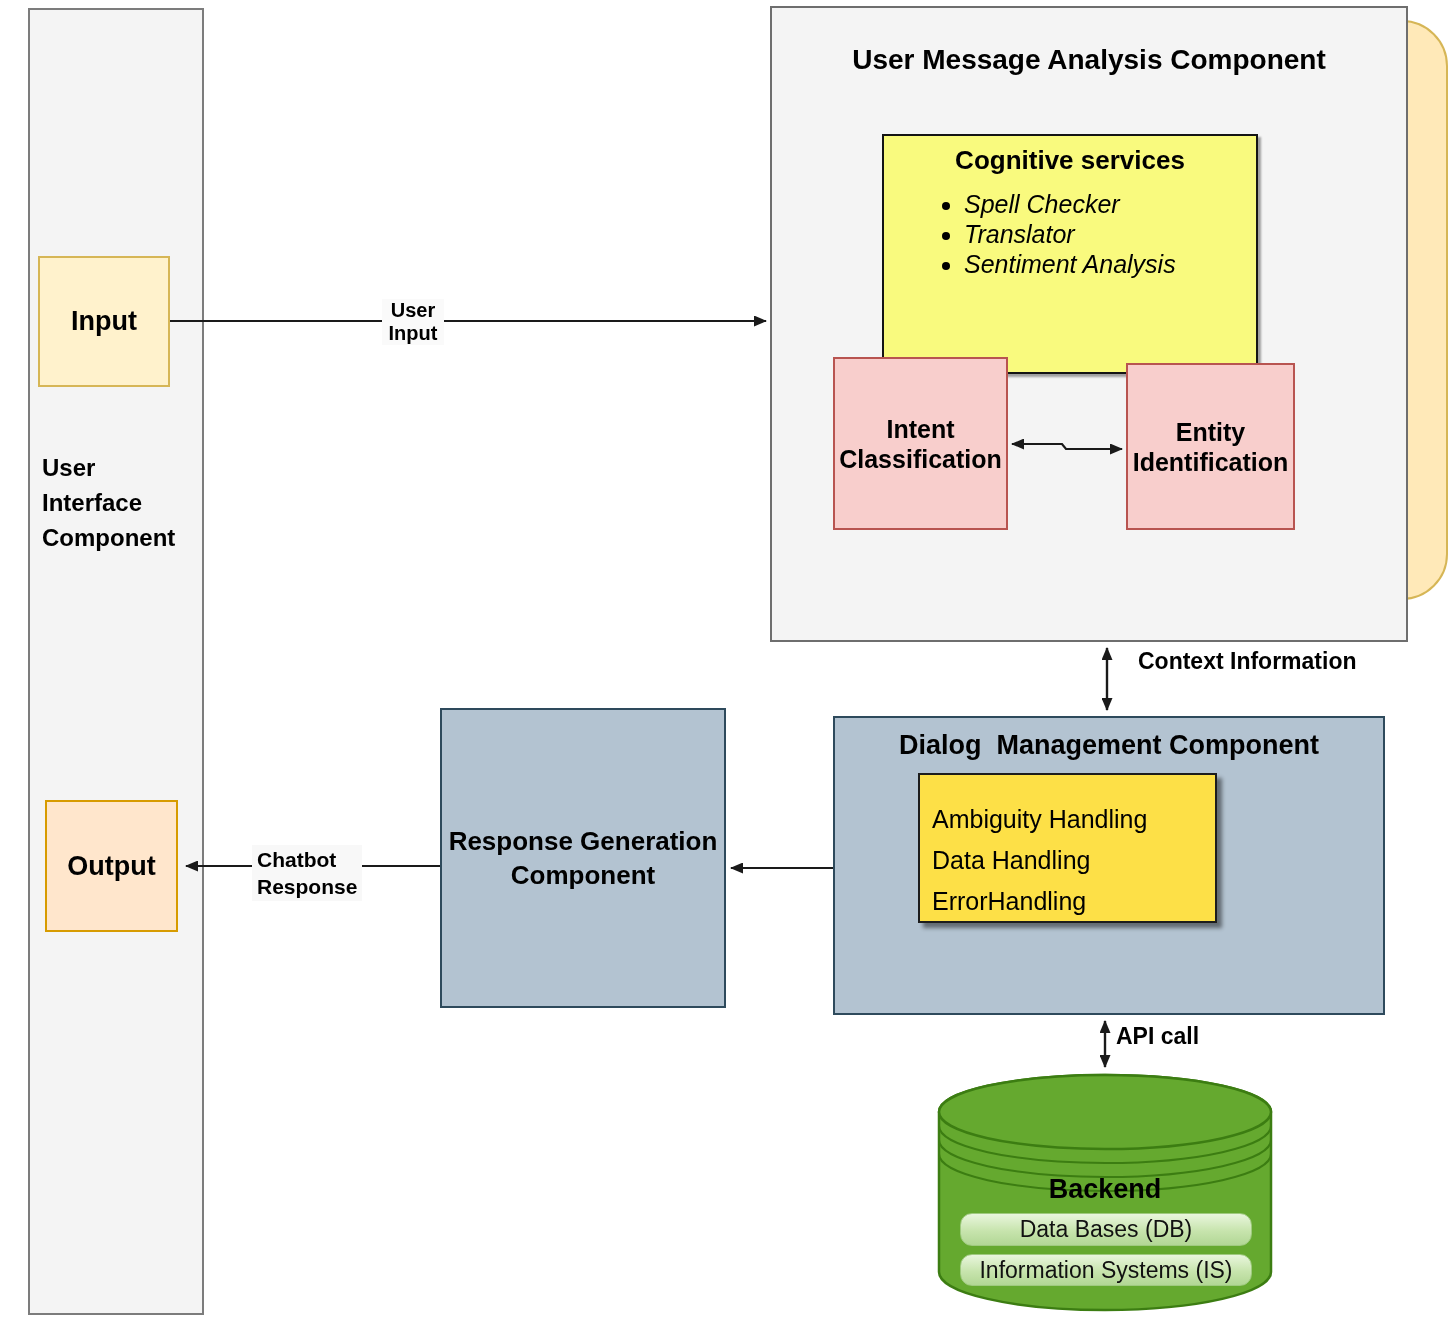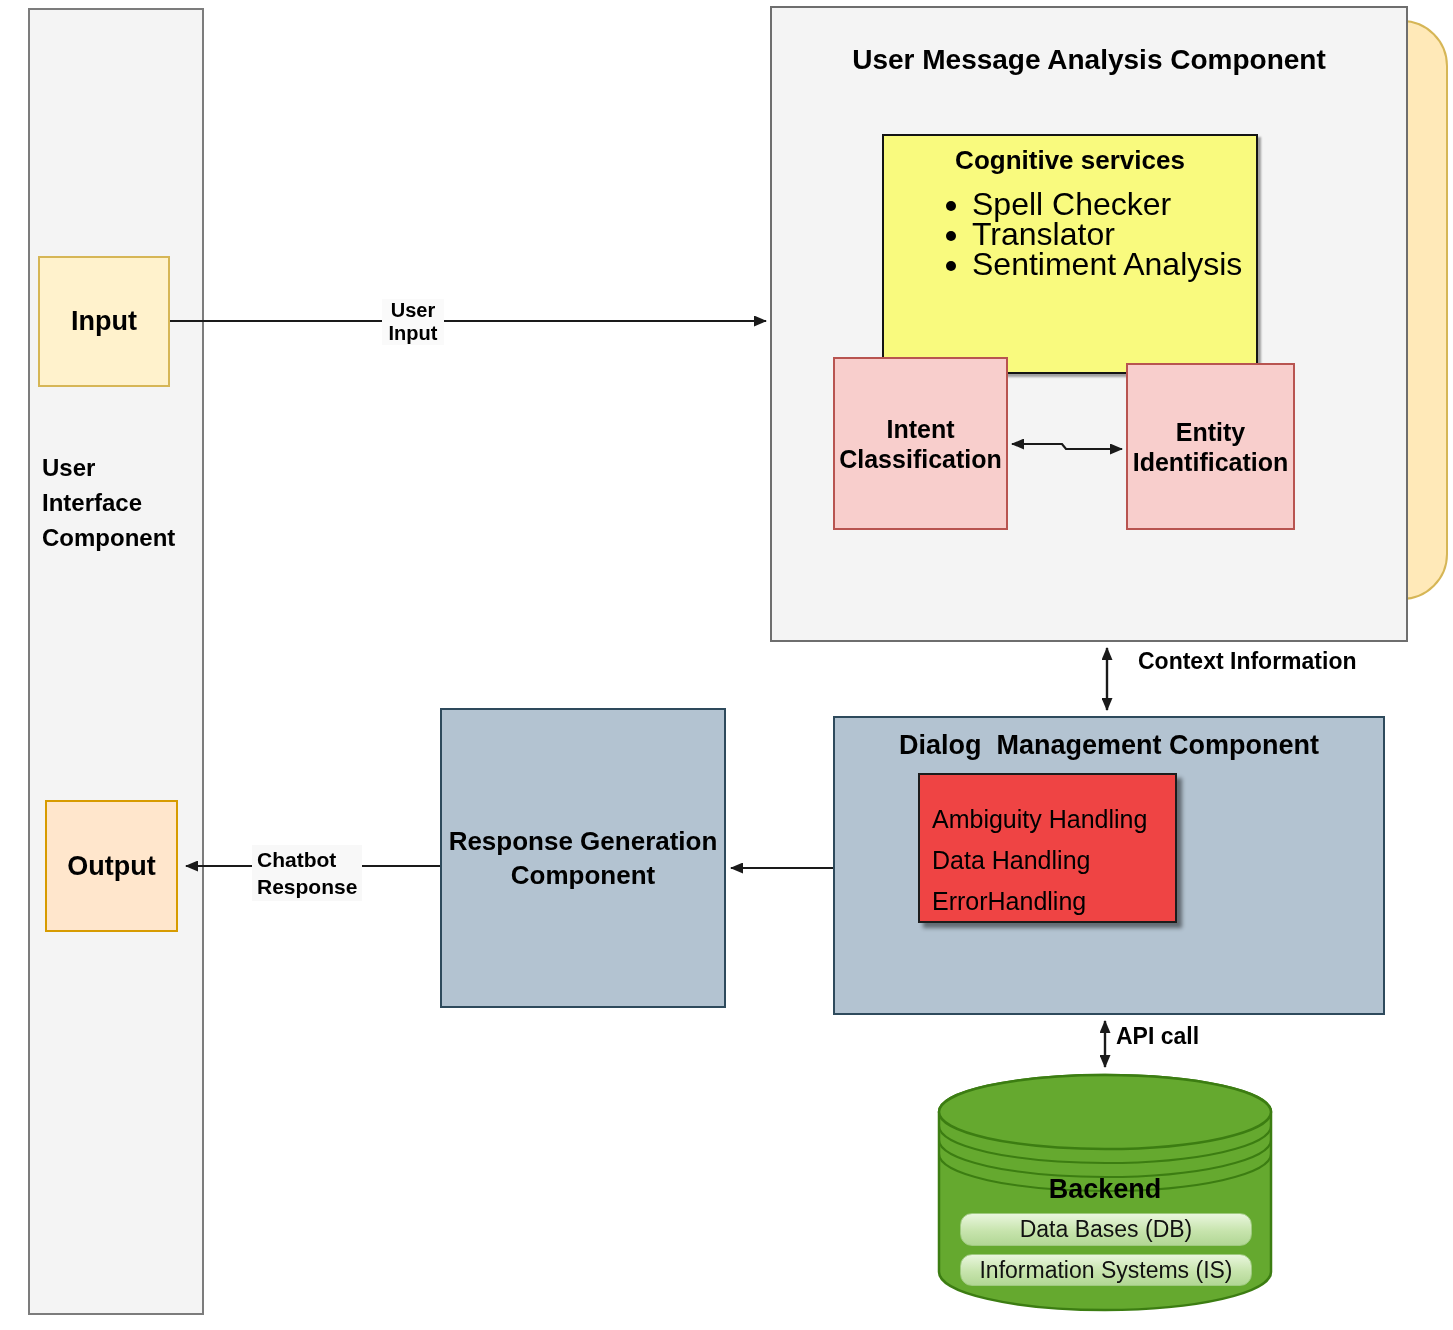--- a/index.html
+++ b/index.html
@@ -19,31 +19,31 @@
              font-weight:bold;font-size:27px;z-index:3;}
   .ui-label{left:42px;top:450px;font-weight:bold;font-size:24px;line-height:35px;z-index:3;}
 
   
   .tan-pill{left:1352px;top:20px;width:96px;height:580px;background:#ffe9b8;border:2px solid #d6b656;border-radius:46px;z-index:1;}
   .uma-box{left:770px;top:6px;width:638px;height:636px;background:#f4f4f4;border:2px solid #6e6e6e;z-index:2;}
   .uma-title{left:770px;top:44px;width:638px;font-weight:bold;font-size:28px;text-align:center;z-index:3;}
   .cognitive-box{left:882px;top:134px;width:376px;height:240px;background:#f9fa7e;border:2px solid #141414;
                  box-shadow:3px 3px 2px rgba(0,0,0,0.35);z-index:3;}
   .cog-title{margin-top:9px;text-align:center;font-weight:bold;font-size:26px;}
-  .cog-list{margin:13px 0 0 16px;padding:0 0 0 72px;font-size:32px;}
+  .cog-list{margin:13px 0 0 8px;padding:0 0 0 72px;font-size:25px;font-style:italic;}
   .cog-list li{line-height:30px;}
   .intent-box{left:833px;top:357px;width:175px;height:173px;background:#f8cecc;border:2px solid #b85450;
               font-weight:bold;font-size:25px;line-height:30px;z-index:3;}
   .entity-box{left:1126px;top:363px;width:169px;height:167px;background:#f8cecc;border:2px solid #b85450;
               font-weight:bold;font-size:25px;line-height:30px;z-index:3;}
 
   
   .dialog-box{left:833px;top:716px;width:552px;height:299px;background:#b3c3d1;border:2px solid #2e4a5c;z-index:3;}
   .dialog-title{left:833px;top:730px;width:552px;text-align:center;font-weight:bold;font-size:27px;white-space:pre;z-index:4;}
-  .dialog-yellow{left:918px;top:773px;width:259px;height:150px;background:#ef4444;border:2px solid #1c1c1c;
+  .dialog-yellow{left:918px;top:773px;width:299px;height:150px;background:#fde047;border:2px solid #1c1c1c;
                  box-shadow:5px 5px 4px rgba(0,0,0,0.45);padding:24px 0 0 12px;font-size:25px;line-height:41px;z-index:4;}
 
   
   .rgc-box{left:440px;top:708px;width:286px;height:300px;background:#b3c3d1;border:2px solid #2e4a5c;
            font-weight:bold;font-size:26px;line-height:34px;z-index:3;}
 
   
   .backend-svg{left:930px;top:1065px;z-index:3;}
   .backend-title{left:1005px;top:1174px;width:200px;text-align:center;font-weight:bold;font-size:27px;z-index:4;}
   .backend-bar{left:960px;width:292px;background:linear-gradient(180deg,#e9f6dd 0%,#c7e4ad 55%,#b2d795 100%);

